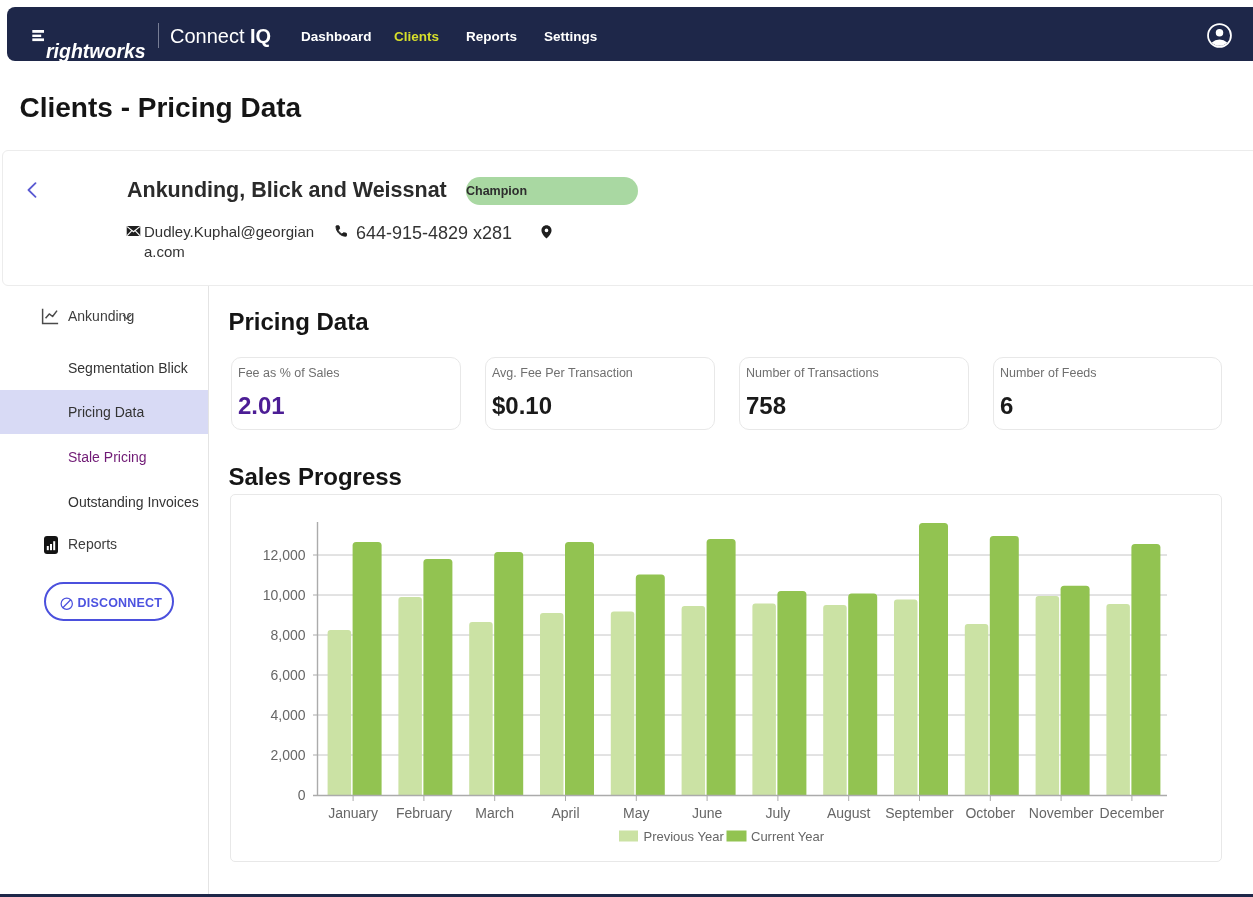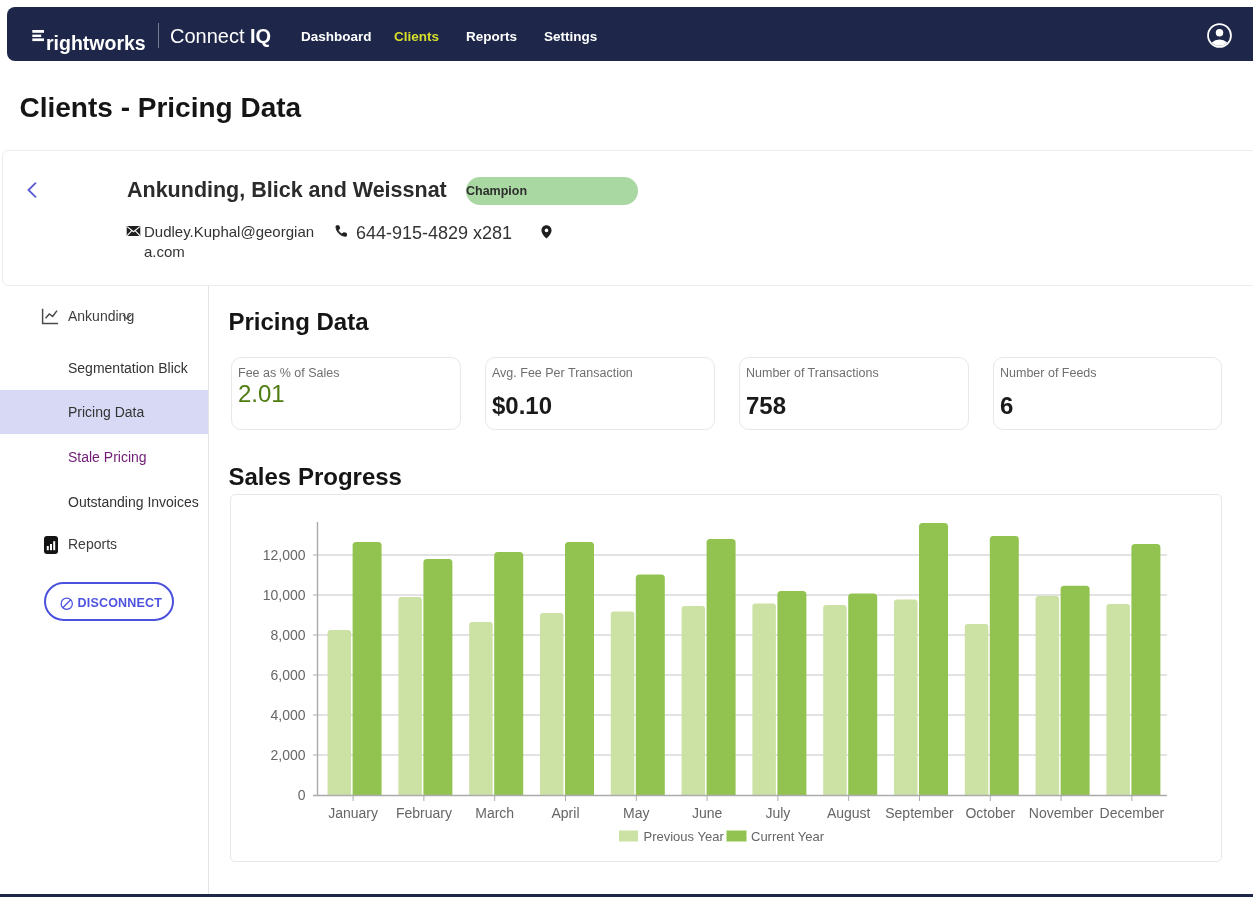--- a/index.html
+++ b/index.html
@@ -9,21 +9,21 @@
 </style>
 </head>
 <body>
 
 <div class="a" style="left:7px; top:7px; width:1246px; height:54px; background:#1e2749; border-radius:8px 0 0 8px;"></div>
 <svg class="a" style="left:32px; top:29.5px;" width="12" height="12" viewBox="0 0 12 12">
   <rect x="0.3" y="0" width="11.7" height="2.8" fill="#fff"></rect>
   <rect x="0.3" y="4.6" width="8.9" height="2.4" fill="#fff"></rect>
   <rect x="0.3" y="8.4" width="11.7" height="2.7" fill="#fff"></rect>
 </svg>
-<div class="a" style="left:46px; top:32px; color:#fff; font-size:19.5px; font-weight:bold; letter-spacing:0px;">rightworks</div>
+<div class="a" style="left:46px; top:40px; color:#fff; font-size:19.5px; font-weight:bold; letter-spacing:0px;font-style:italic;">rightworks</div>
 <div class="a" style="left:158px; top:22.5px; width:1px; height:25.5px; background:#777d95;"></div>
 <div class="a" style="left:170px; top:24.5px; color:#fff; font-size:20px;">Connect <b style="font-weight:bold;">IQ</b></div>
 <div class="a" style="left:301px; top:28.5px; color:#fff; font-size:13.5px; font-weight:bold;">Dashboard</div>
 <div class="a" style="left:394px; top:28.5px; color:#d6de2b; font-size:13.5px; font-weight:bold;">Clients</div>
 <div class="a" style="left:466px; top:28.5px; color:#fff; font-size:13.5px; font-weight:bold;">Reports</div>
 <div class="a" style="left:544px; top:28.5px; color:#fff; font-size:13.5px; font-weight:bold;">Settings</div>
 <svg class="a" style="left:1207px; top:23px;" width="25" height="25" viewBox="0 0 24 24">
   <circle cx="12" cy="12" r="11" fill="none" stroke="#fff" stroke-width="1.7"></circle>
   <circle cx="12" cy="9.3" r="3.6" fill="#fff"></circle>
   <path d="M4.6 18.6 a10 10 0 0 0 14.8 0 a11.5 11.5 0 0 0 -14.8 0 Z" fill="#fff"></path>
@@ -75,21 +75,21 @@
 <svg class="a" style="left:60px; top:596.5px;" width="13.5" height="13.5" viewBox="0 0 24 24" fill="none" stroke="#4b50dd" stroke-width="2.2">
     <circle cx="12" cy="12" r="10"></circle>
     <line x1="5" y1="19" x2="19" y2="5"></line>
   </svg>
 <div class="a" style="left:77.5px; top:596px; color:#4d53e0; font-size:12.5px; font-weight:bold; letter-spacing:0.2px;">DISCONNECT</div>
 
 <div class="a" style="left:228.5px; top:308px; font-size:24px; font-weight:bold; color:#151515;">Pricing Data</div>
 
 <div class="a" style="left:231px; top:357px; width:230px; height:73px; border:1px solid #e8e8e8; border-radius:10px;"></div>
 <div class="a" style="left:238px; top:366px; font-size:12.5px; color:#6f6f6f;">Fee as % of Sales</div>
-<div class="a" style="left:238px; top:380px; font-size:24px; font-weight:normal; color:#4d7c0f;">2.01</div>
+<div class="a" style="left:238px; top:392px; font-size:24px; font-weight:bold; color:#4c1d95;">2.01</div>
 
 <div class="a" style="left:485px; top:357px; width:230px; height:73px; border:1px solid #e8e8e8; border-radius:10px;"></div>
 <div class="a" style="left:492px; top:366px; font-size:12.5px; color:#6f6f6f;">Avg. Fee Per Transaction</div>
 <div class="a" style="left:492px; top:392px; font-size:24px; font-weight:bold; color:#1a1a1a;">$0.10</div>
 
 <div class="a" style="left:739px; top:357px; width:230px; height:73px; border:1px solid #e8e8e8; border-radius:10px;"></div>
 <div class="a" style="left:746px; top:366px; font-size:12.5px; color:#6f6f6f;">Number of Transactions</div>
 <div class="a" style="left:746px; top:392px; font-size:24px; font-weight:bold; color:#1a1a1a;">758</div>
 
 <div class="a" style="left:993px; top:357px; width:229px; height:73px; border:1px solid #e8e8e8; border-radius:10px;"></div>

